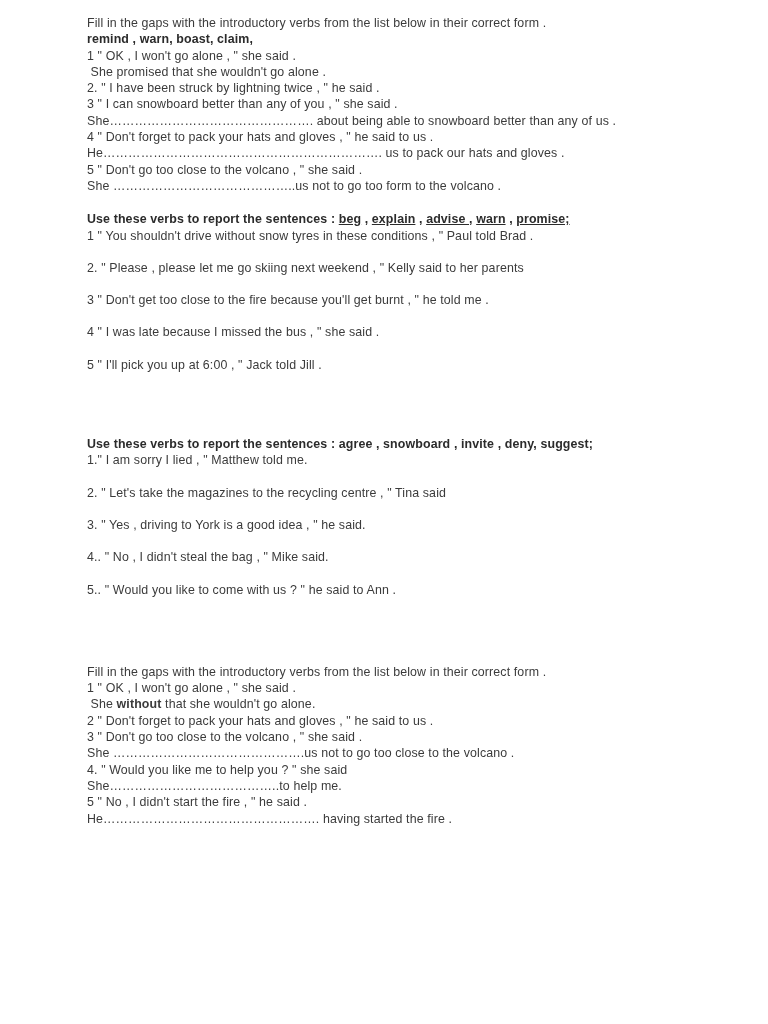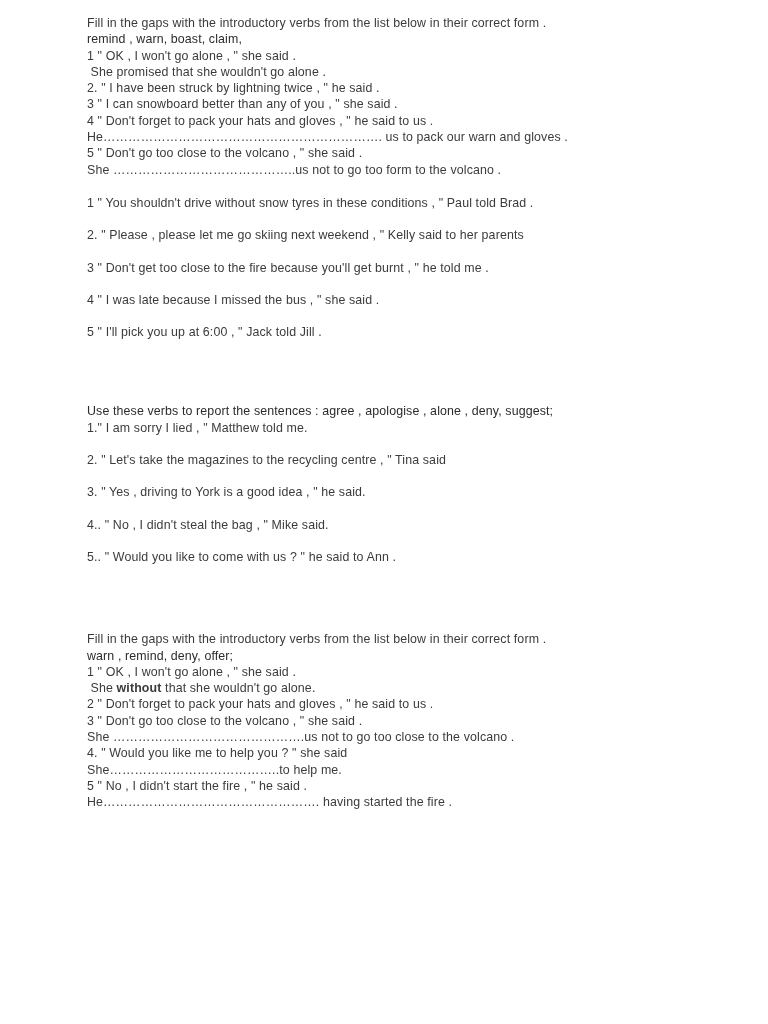--- a/index.html
+++ b/index.html
@@ -28,21 +28,21 @@
     width: 600px;
   }
   .line {
     font-size: 12.4px;
     line-height: 16.3px;
     white-space: pre-wrap;
     letter-spacing: 0.01em;
     color: #3b3b3b;
   }
   .line.bold {
-    font-weight: normal;
+    font-weight: bold;
     color: #2b2b2b;
   }
   .section {
     margin: 0;
     padding: 0;
   }
   
   .gap-sm { height: 16px; }
   .gap-md { height: 17px; }
   .gap-lg { height: 63px; }
@@ -56,60 +56,61 @@
 <div class="page">
   <div class="sheet">
 
     <div class="section">
       <div class="line">Fill in the gaps with the introductory verbs from the list below in their correct form .</div>
       <div class="line bold">remind , warn, boast, claim,</div>
       <div class="line">1 " OK , I won't go alone , " she said .</div>
       <div class="line"> She promised that she wouldn't go alone .</div>
       <div class="line">2. " I have been struck by lightning twice , " he said .</div>
       <div class="line">3 " I can snowboard better than any of you , " she said .</div>
+      <div class="line">She…………………………………………. about being able to snowboard better than any of us .</div>
       <div class="line">4 " Don't forget to pack your hats and gloves , " he said to us .</div>
-      <div class="line">He…………………………………………………………. us to pack our warn and gloves .</div>
+      <div class="line">He…………………………………………………………. us to pack our hats and gloves .</div>
       <div class="line">5 " Don't go too close to the volcano , " she said .</div>
       <div class="line">She ……………………………………..us not to go too form to the volcano .</div>
     </div>
 
     <div class="gap-md"></div>
 
     <div class="section">
+      <div class="line bold"><span>Use these verbs to report the sentences : </span><span id="s2verbs"><u>beg</u><span> , </span><u>explain</u><span> , </span><u>advise </u><span>, </span><u>warn</u><span> , </span><u>promise;</u></span></div>
       <div class="line">1 " You shouldn't drive without snow tyres in these conditions , " Paul told Brad .</div>
       <div class="gap-sm"></div>
       <div class="line">2. " Please , please let me go skiing next weekend , " Kelly said to her parents</div>
       <div class="gap-sm"></div>
       <div class="line">3 " Don't get too close to the fire because you'll get burnt , " he told me .</div>
       <div class="gap-sm"></div>
       <div class="line">4 " I was late because I missed the bus , " she said .</div>
       <div class="gap-sm"></div>
       <div class="line">5 " I'll pick you up at 6:00 , " Jack told Jill .</div>
     </div>
 
     <div class="gap-lg"></div>
 
     <div class="section">
-      <div class="line bold">Use these verbs to report the sentences : agree , apologise , alone , deny, suggest;</div>
+      <div class="line bold">Use these verbs to report the sentences : agree , snowboard , invite , deny, suggest;</div>
       <div class="line">1." I am sorry I lied , " Matthew told me.</div>
       <div class="gap-sm"></div>
       <div class="line">2. " Let's take the magazines to the recycling centre , " Tina said</div>
       <div class="gap-sm"></div>
       <div class="line">3. " Yes , driving to York is a good idea , " he said.</div>
       <div class="gap-sm"></div>
       <div class="line">4.. " No , I didn't steal the bag , " Mike said.</div>
       <div class="gap-sm"></div>
       <div class="line">5.. " Would you like to come with us ? " he said to Ann .</div>
     </div>
 
     <div class="gap-xl"></div>
 
     <div class="section">
       <div class="line">Fill in the gaps with the introductory verbs from the list below in their correct form .</div>
-      <div class="line bold">warn , remind, deny, offer;</div>
       <div class="line">1 " OK , I won't go alone , " she said .</div>
       <div class="line"><span> She </span><b>without</b><span> that she wouldn't go alone.</span></div>
       <div class="line">2 " Don't forget to pack your hats and gloves , " he said to us .</div>
       <div class="line">3 " Don't go too close to the volcano , " she said .</div>
       <div class="line">She ……………………………………….us not to go too close to the volcano .</div>
       <div class="line">4. " Would you like me to help you ? " she said</div>
       <div class="line">She…………………………………..to help me.</div>
       <div class="line">5 " No , I didn't start the fire , " he said .</div>
       <div class="line">He……………………………………………. having started the fire .</div>
     </div>

